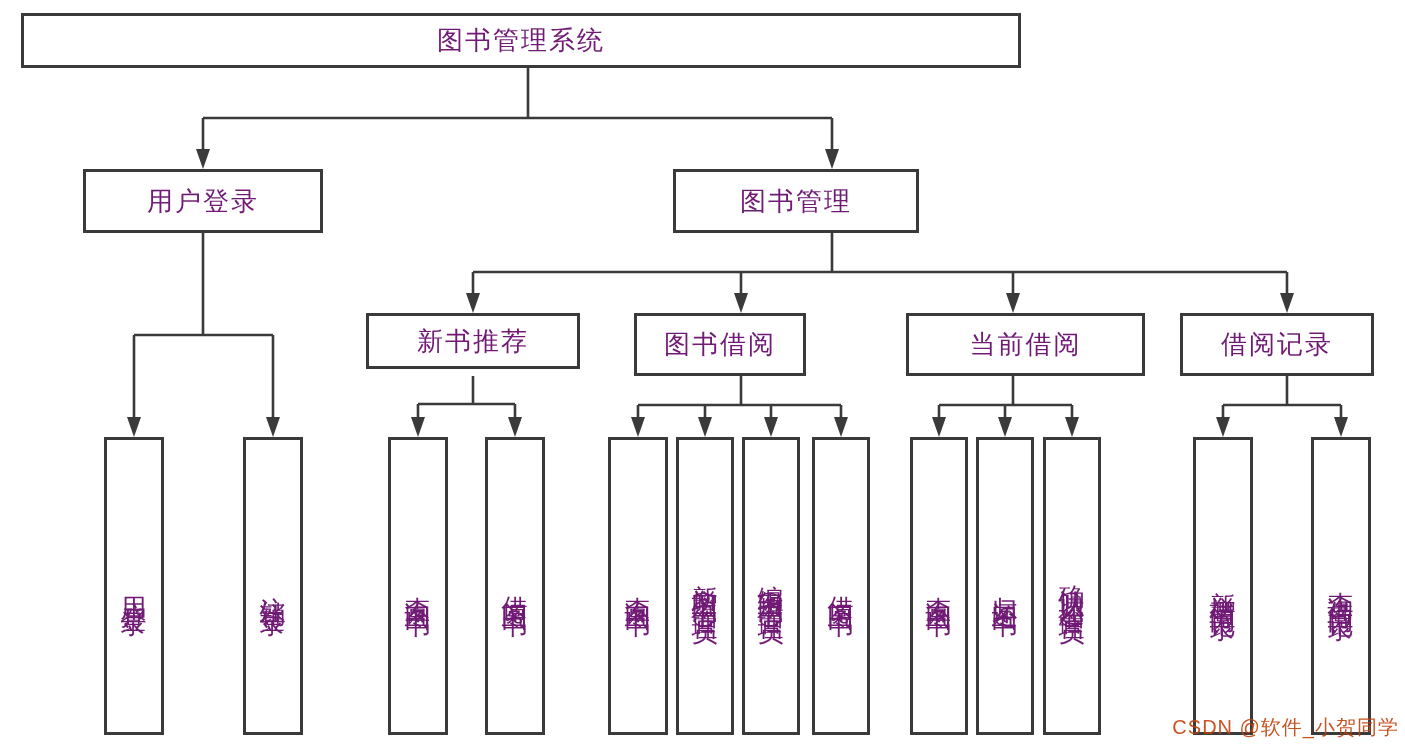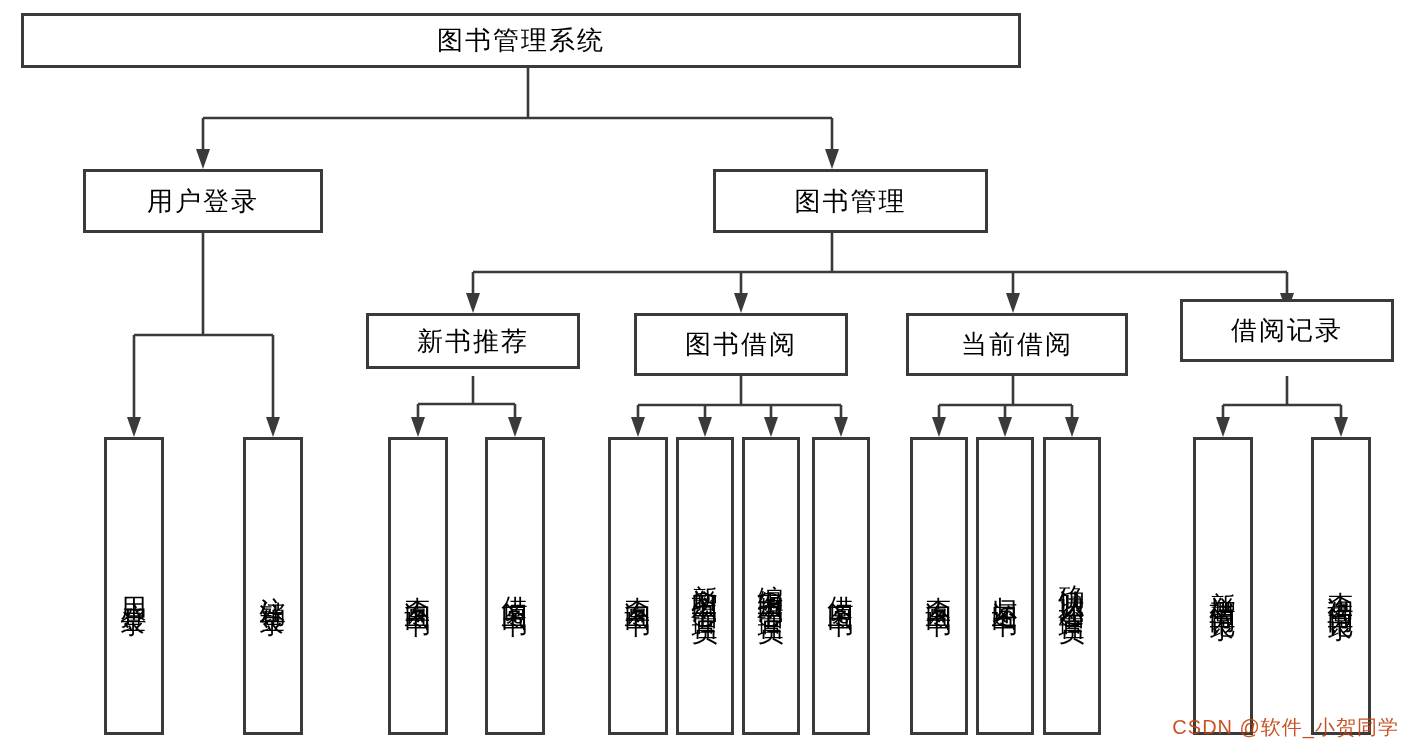--- a/index.html
+++ b/index.html
@@ -5,37 +5,37 @@
   html,body{margin:0;padding:0;background:#ffffff;}
   .canvas{
     position:relative;width:1405px;height:747px;background:#ffffff;
     font-family:"Liberation Sans",sans-serif;overflow:hidden;
   }
   .lines{position:absolute;left:0;top:0;z-index:1;}
   .box{
     position:absolute;box-sizing:border-box;z-index:2;
     border:3px solid #3a3a3a;background:#ffffff;
     display:flex;align-items:center;justify-content:center;
-    color:#000000;
+    color:#701a75;
   }
   .h-label{font-size:26px;letter-spacing:2px;white-space:nowrap;}
   .v-label{
     writing-mode:vertical-rl;text-orientation:mixed;
     font-size:26px;letter-spacing:5px;line-height:1;white-space:nowrap;
   }
   
   .n-root{left:21px;top:13px;width:1000px;height:55px;}
   
   .n-userlogin{left:83px;top:169px;width:240px;height:64px;}
-  .n-bookmgmt{left:713px;top:169px;width:275px;height:64px;}
+  .n-bookmgmt{left:673px;top:169px;width:246px;height:64px;}
   
   .n-newbook{left:366px;top:313px;width:214px;height:56px;}
-  .n-borrow{left:634px;top:313px;width:214px;height:63px;}
-  .n-current{left:906px;top:313px;width:222px;height:63px;}
-  .n-records{left:1180px;top:299px;width:214px;height:63px;}
+  .n-borrow{left:634px;top:313px;width:172px;height:63px;}
+  .n-current{left:906px;top:313px;width:239px;height:63px;}
+  .n-records{left:1180px;top:313px;width:194px;height:63px;}
   
   .leaf{top:437px;height:298px;width:60px;}
   .lf1{left:104px;}  .lf2{left:243px;}
   .lf3{left:388px;}  .lf4{left:485px;}
   .lf5{left:608px;}  .lf6{left:676px;width:58px;}
   .lf7{left:742px;width:58px;}  .lf8{left:812px;width:58px;}
   .lf9{left:910px;width:58px;}  .lf10{left:976px;width:58px;}
   .lf11{left:1043px;width:58px;}
   .lf12{left:1193px;} .lf13{left:1311px;}
   .watermark{

